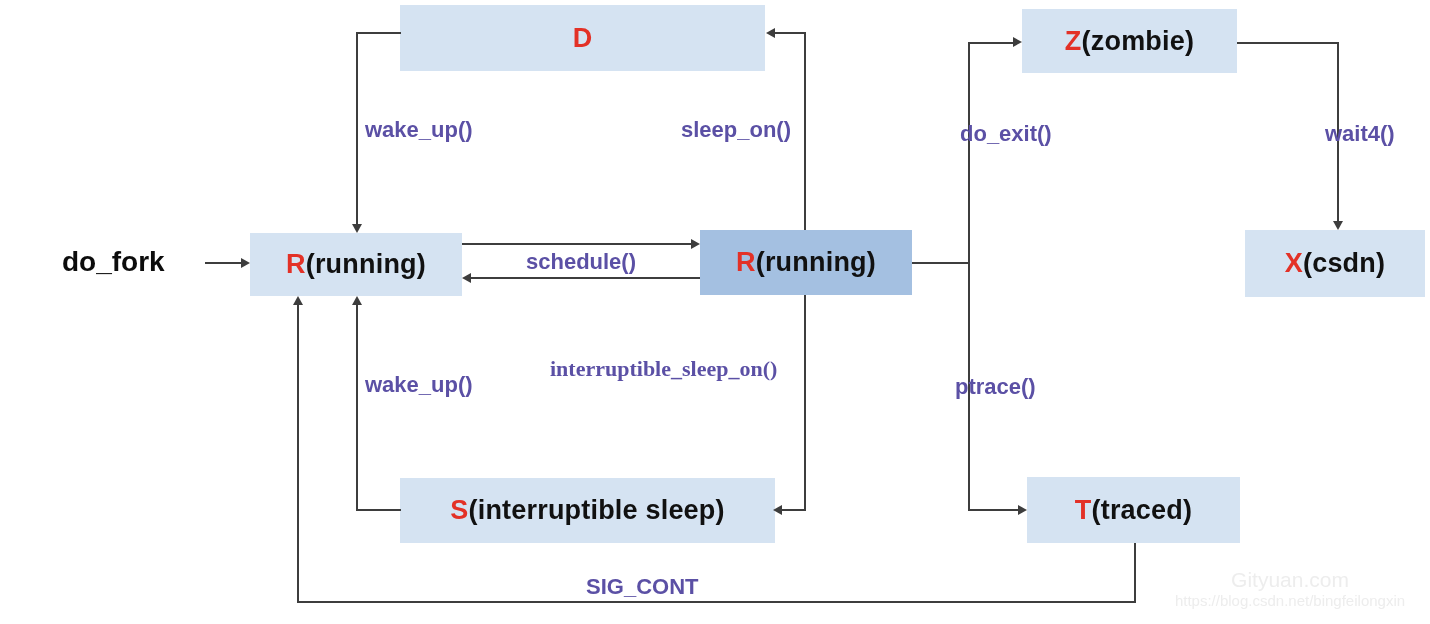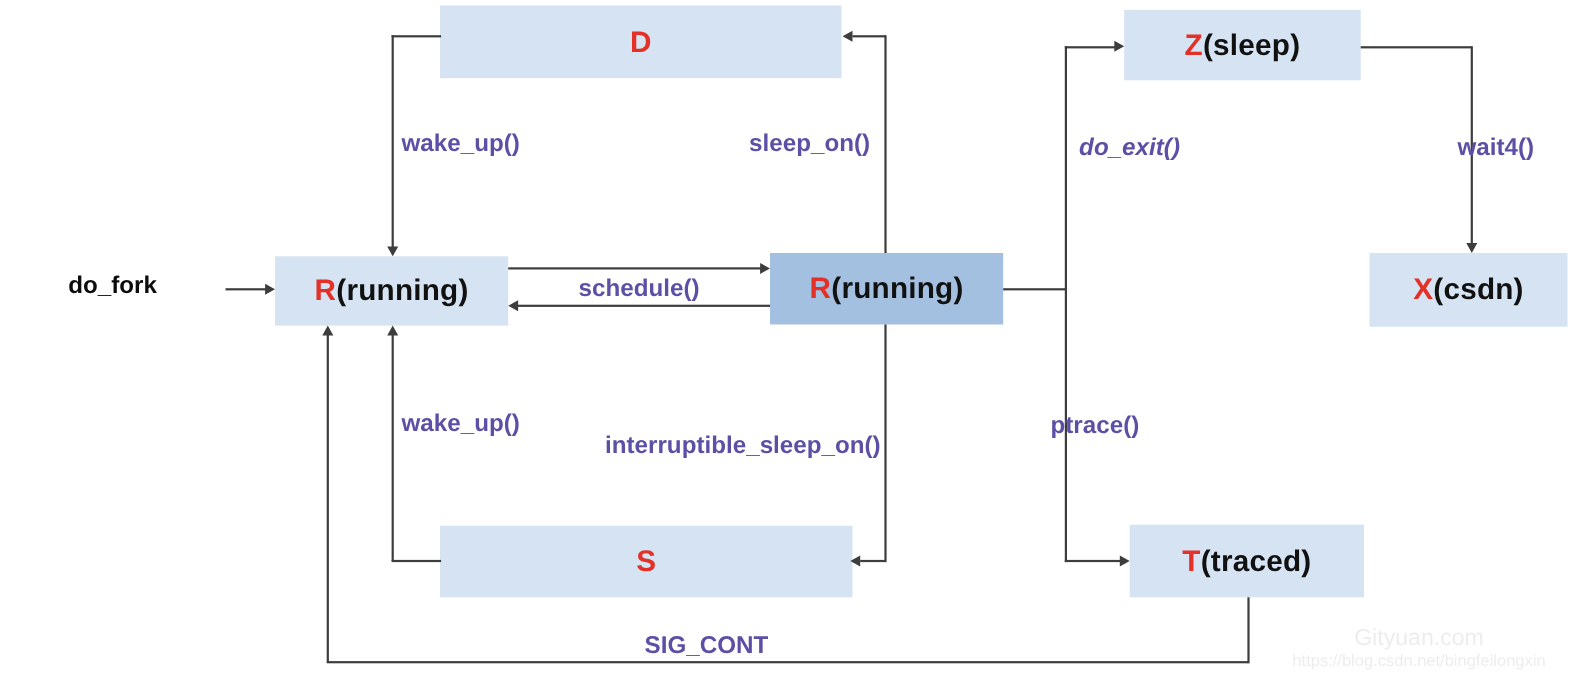--- a/index.html
+++ b/index.html
@@ -24,21 +24,21 @@
   .node-runnable{left:250px;top:233px;width:212px;height:63px;}
   .node-running {left:700px;top:230px;width:212px;height:65px;background:#a4c0e1;}
   .node-s       {left:400px;top:478px;width:375px;height:65px;}
   .node-z       {left:1022px;top:9px; width:215px;height:64px;}
   .node-x       {left:1245px;top:230px;width:180px;height:67px;}
   .node-t       {left:1027px;top:477px;width:213px;height:66px;}
 
   
   .start-label{
     position:absolute;left:62px;top:246px;
-    font-weight:bold;font-size:22px;color:#0c0c0c;
+    font-weight:bold;font-size:28px;color:#0c0c0c;
   }
 
   
   .ln{position:absolute;background:#3d3d3d;}
   .h{height:1.5px;}
   .v{width:1.5px;}
   .ln-dofork      {left:205px; top:262px; width:38px;}
   .ln-schedtop    {left:462px; top:243px; width:232px;}
   .ln-schedbot    {left:469px; top:277px; width:231px;}
   .ln-wut-h       {left:356px; top:32px;  width:45px;}
@@ -81,22 +81,22 @@
   
   .lbl{
     position:absolute;
     font-weight:bold;font-size:22px;color:#5b50a5;
     white-space:nowrap;
   }
   .lbl-wut     {left:365px; top:117px;}
   .lbl-slp     {left:681px; top:117px;}
   .lbl-sched   {left:462px; top:249px; width:238px;text-align:center;}
   .lbl-wub     {left:365px; top:372px;}
-  .lbl-isl     {left:550px; top:392px;}
-  .lbl-doexit  {left:981px; top:121px;font-style:italic;}
+  .lbl-isl     {left:550px; top:356px;font-family:Liberation Serif, serif;}
+  .lbl-doexit  {left:960px; top:121px;}
   .lbl-wait4   {left:1325px;top:121px;}
   .lbl-ptrace  {left:955px; top:374px;}
   .lbl-sigcont {left:586px; top:574px;}
 
   
   .watermark{
     position:absolute;left:1150px;top:568px;width:280px;
     text-align:center;color:#ededed;line-height:1.15;
   }
   .watermark .wm1{font-size:21px;}
@@ -115,24 +115,25 @@
   <div class="node node-runnable">
     <span class="letter">R</span>
       <span>(running)</span>
   </div>
   <div class="node node-running">
     <span class="letter">R</span>
       <span>(running)</span>
   </div>
   <div class="node node-s">
     <span class="letter">S</span>
+      <span>(interruptible sleep)</span>
   </div>
   <div class="node node-z">
     <span class="letter">Z</span>
-      <span>(sleep)</span>
+      <span>(zombie)</span>
   </div>
   <div class="node node-x">
     <span class="letter">X</span>
       <span>(csdn)</span>
   </div>
   <div class="node node-t">
     <span class="letter">T</span>
       <span>(traced)</span>
   </div>
 

